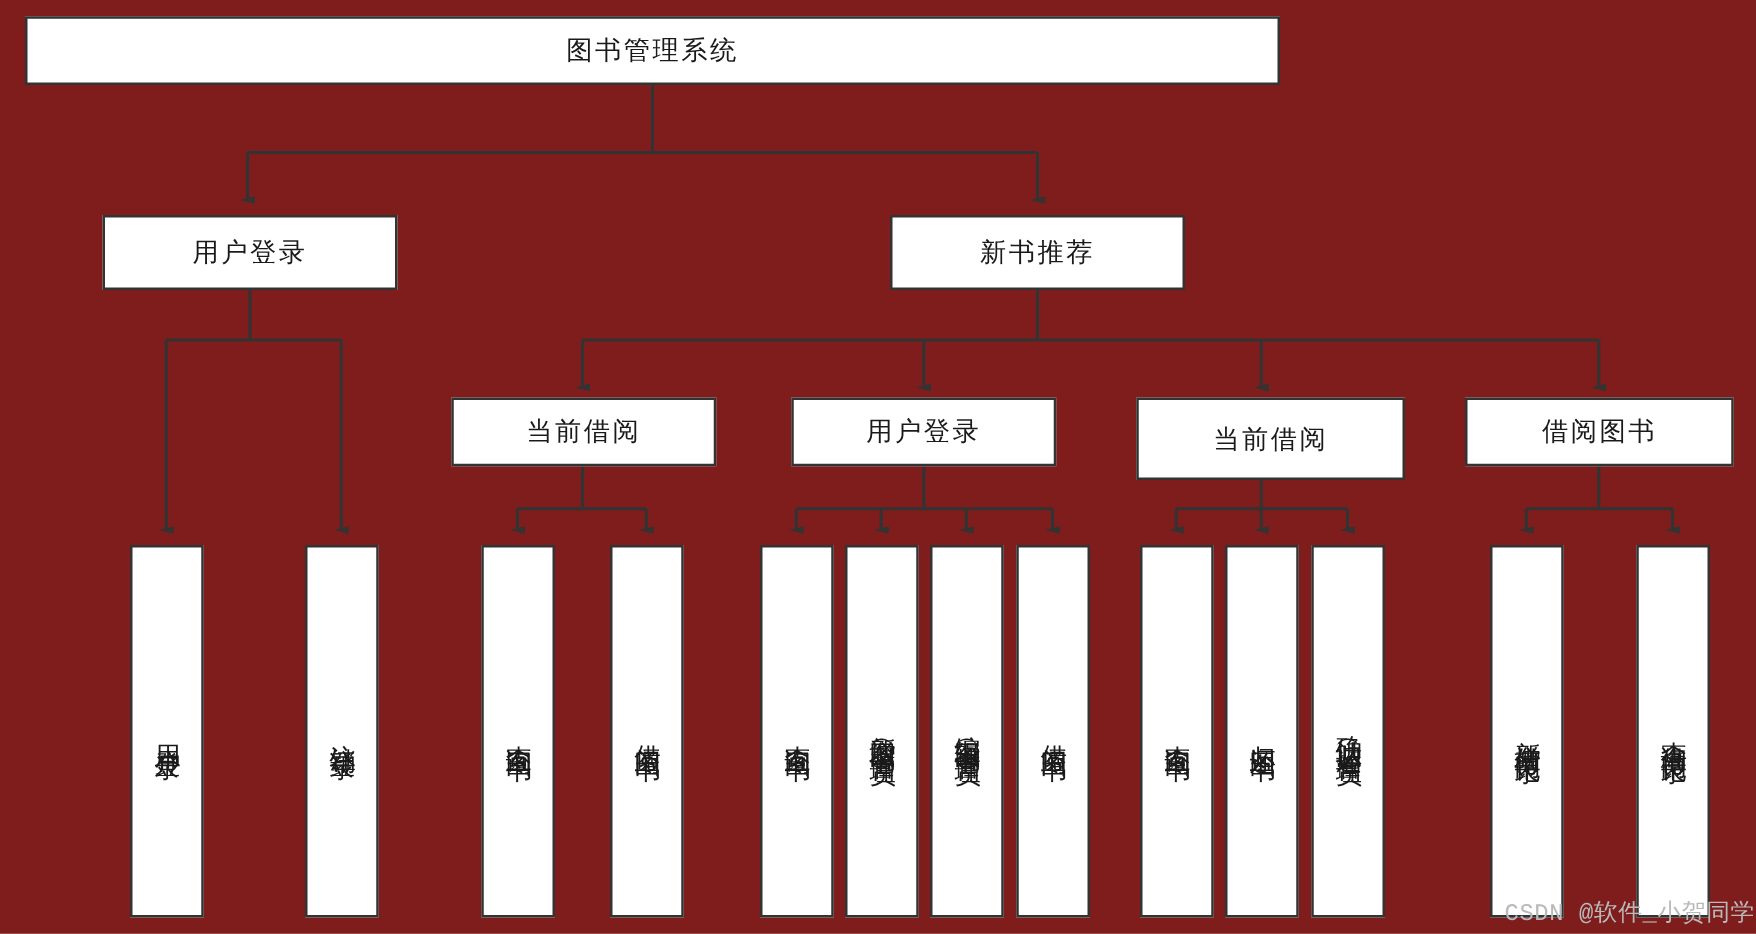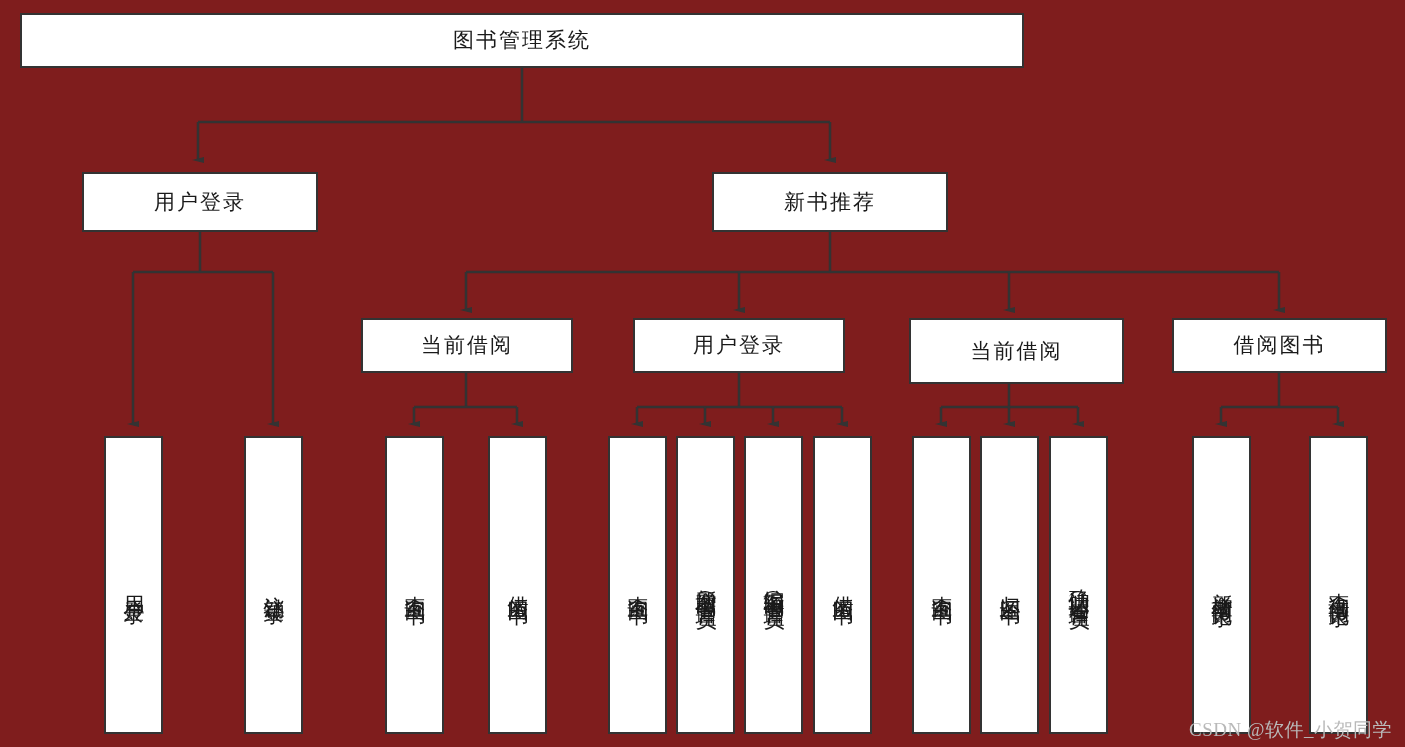--- a/index.html
+++ b/index.html
@@ -54,27 +54,27 @@
   .node.vertical .label {
     writing-mode: vertical-rl;
     text-orientation: upright;
     font-size: 21px;
     letter-spacing: 3px;
     line-height: 1;
     white-space: nowrap;
   }
   .watermark {
     position: absolute;
-    right: 13px;
+    right: 1px;
     bottom: 4px;
     font-size: 19px;
     color: #b9b9b9;
     letter-spacing: 0.5px;
     white-space: nowrap;
-    font-family: Liberation Serif, serif;
+    font-family: Liberation Mono, monospace;
     margin-left: 24px;
   }
 </style>
 </head>
 <body>
 
 <div id="diagram-root">
 
   <svg class="edges" viewBox="0 0 1405 747">
     <defs>

